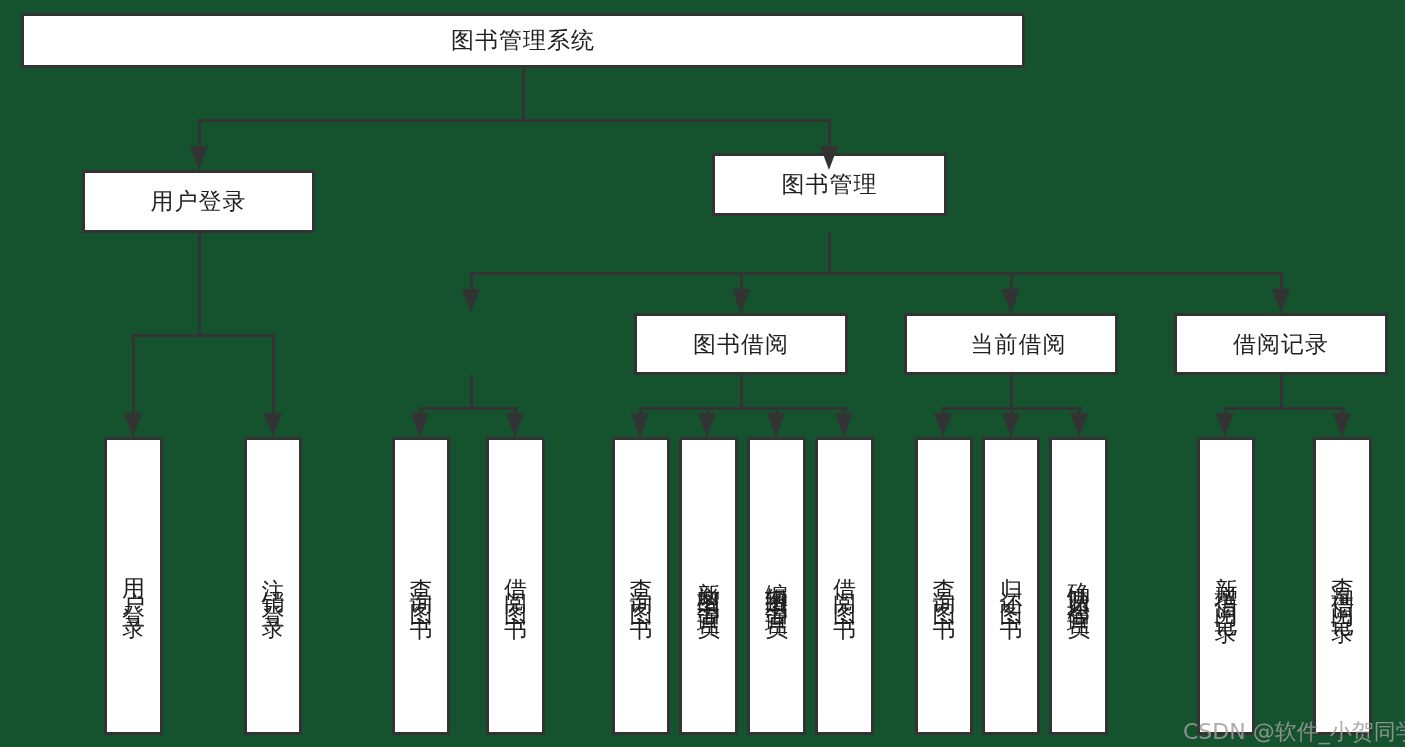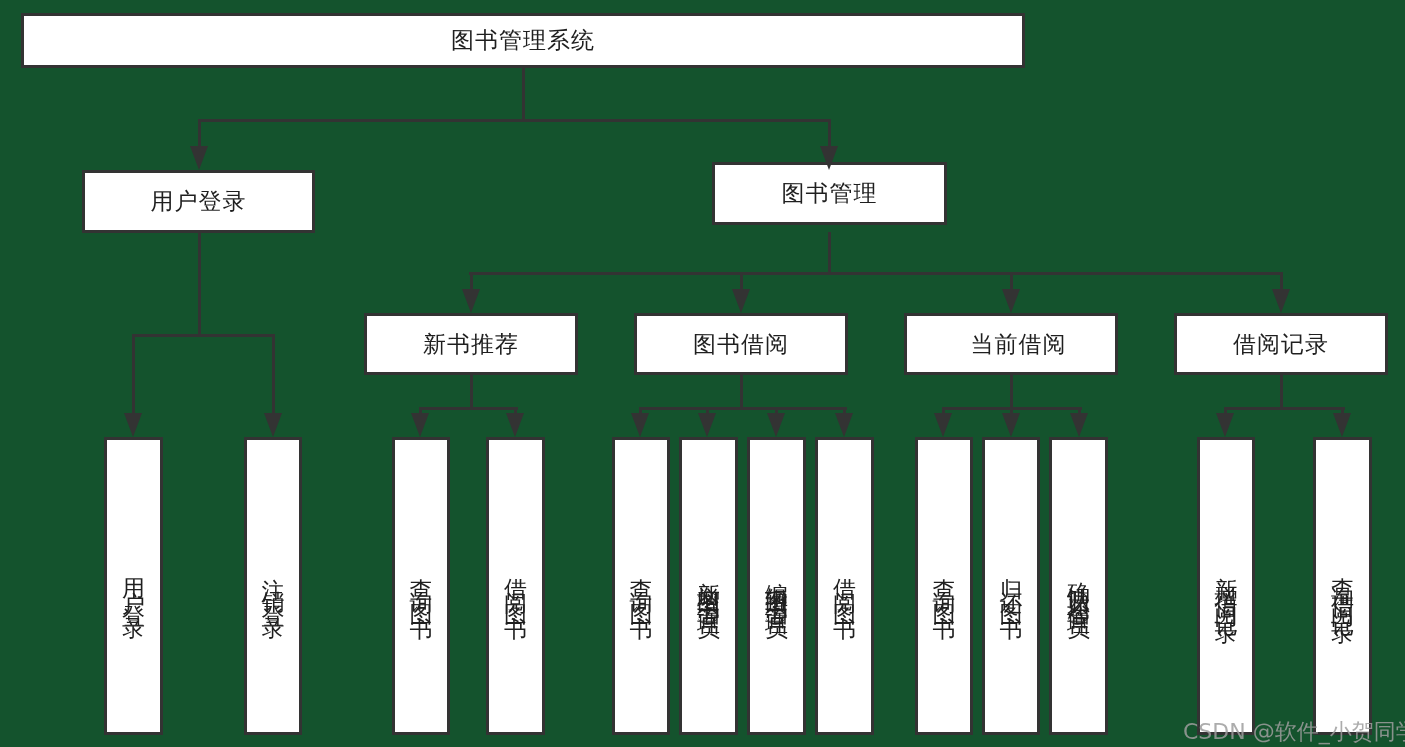--- a/index.html
+++ b/index.html
@@ -42,27 +42,24 @@
 <div class="canvas">
 
   <div class="box root" style="left:21px;top:13px;width:1004px;height:55px;">
     <span class="hlabel">图书管理系统</span>
   </div>
 
   <div class="box" style="left:82px;top:170px;width:233px;height:63px;">
     <span class="hlabel">用户登录</span>
   </div>
 
-  <div class="box" style="left:712px;top:162px;width:235px;height:63px;">
+  <div class="box" style="left:712px;top:153px;width:235px;height:63px;">
     <span class="hlabel">图书管理</span>
   </div>
 
-  <div class="box" style="left:364px;top:313px;width:214px;height:62px;">
-    <span class="hlabel">新书推荐</span>
-  </div>
 
   <div class="box" style="left:634px;top:313px;width:214px;height:62px;text-align:center;">
     <span class="hlabel">图书借阅</span>
   </div>
 
   <div class="box" style="left:904px;top:313px;width:214px;height:62px;padding-left:15px;">
     <span class="hlabel">当前借阅</span>
   </div>
 
   <div class="box" style="left:1174px;top:313px;width:214px;height:62px;">

